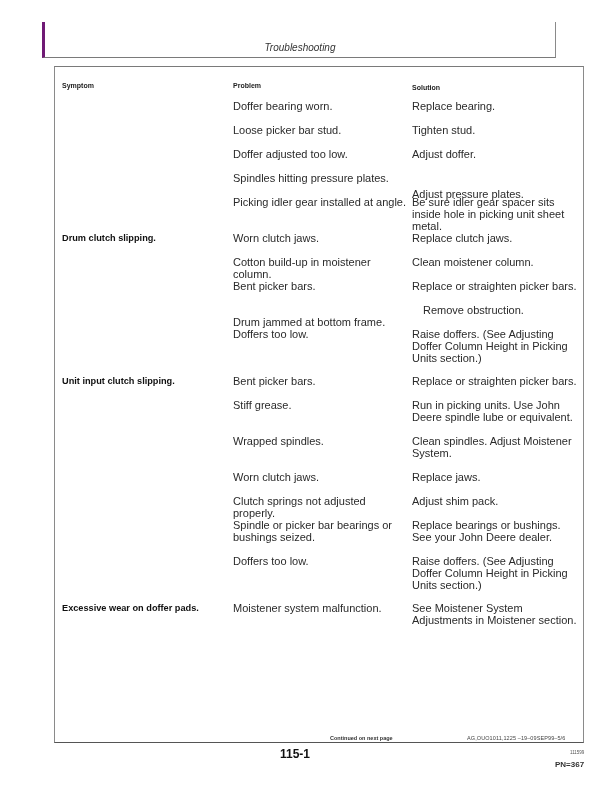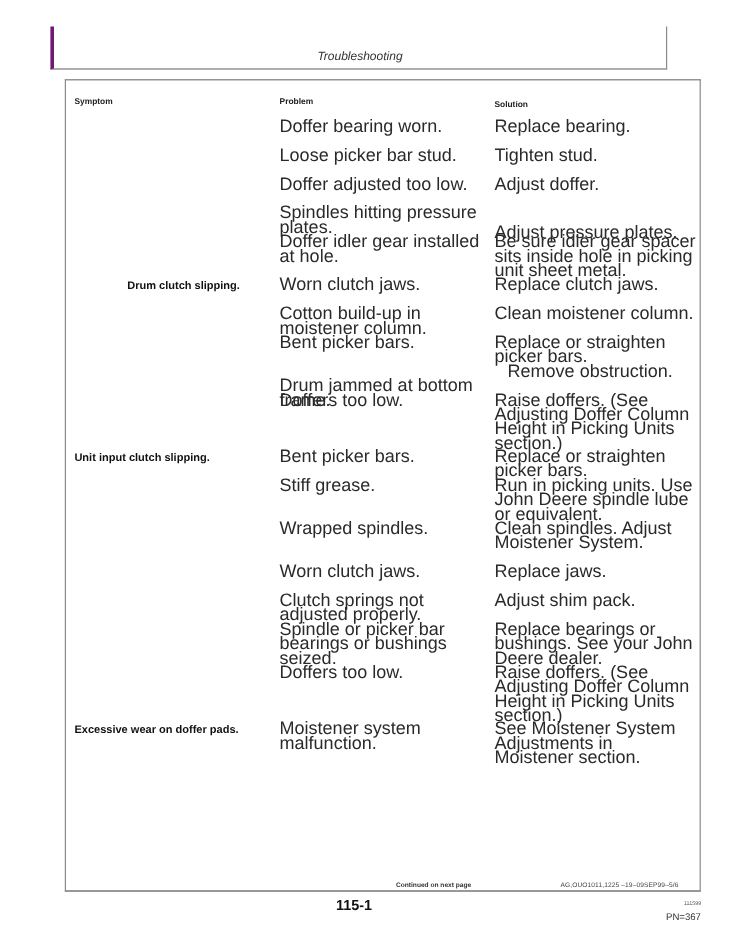--- a/index.html
+++ b/index.html
@@ -7,30 +7,30 @@
          font-family: "Liberation Sans", sans-serif; color: #1a1a1a; }
   .hdr-box { position: absolute; left: 42px; top: 22px; width: 514px; height: 36px;
              border-left: 3px solid #701a75; border-right: 1px solid #8a8a8a;
              border-bottom: 1px solid #7a7a7a; box-sizing: border-box; }
   .hdr-title { position: absolute; left: 0; right: 0; top: 20px; text-align: center;
                font-style: italic; font-size: 10px; color: #333; }
   .tbl-box { position: absolute; left: 54px; top: 66px; width: 530px; height: 677px;
              border-left: 1px solid #8a8a8a; border-right: 1px solid #8a8a8a;
              border-top: 1px solid #7a7a7a; border-bottom: 1.5px solid #555;
              box-sizing: border-box; }
-  .cell { position: absolute; font-size: 15px; line-height: 12px; color: #2a2a2a; }
+  .cell { position: absolute; font-size: 11px; line-height: 12px; color: #2a2a2a; }
   .col-h { font-weight: bold; font-size: 7px; color: #222; }
   .sym { left: 62px; width: 165px; font-weight: bold; font-size: 9.2px; color: #111; }
   .prob { left: 233px; width: 175px; }
   .sol { left: 412px; width: 168px; }
   .cont { position: absolute; left: 330px; top: 735px; font-size: 5.5px; font-weight: bold; color: #333; }
   .ref { position: absolute; left: 467px; top: 735px; font-size: 5.5px; color: #444; letter-spacing: 0.1px; }
   .pgno { position: absolute; left: 280px; top: 747px; font-size: 12px; font-weight: bold; color: #111; }
   .date { position: absolute; left: 570px; top: 750px; font-size: 4.5px; color: #555; }
-  .pn { position: absolute; left: 555px; top: 760px; font-size: 8px; color: #333; }
+  .pn { position: absolute; left: 555px; top: 760px; font-size: 8px; color: #333; font-weight: bold; }
 </style>
 </head>
 <body>
 
 <div class="hdr-box">
   <div class="hdr-title">Troubleshooting</div>
 </div>
 
 <div class="tbl-box"></div>
 
@@ -43,24 +43,24 @@
 
 <div class="cell prob" style="top:124px;">Loose picker bar stud.</div>
 <div class="cell sol" style="top:124px;">Tighten stud.</div>
 
 <div class="cell prob" style="top:148px;">Doffer adjusted too low.</div>
 <div class="cell sol" style="top:148px;">Adjust doffer.</div>
 
 <div class="cell prob" style="top:172px;">Spindles hitting pressure plates.</div>
 <div class="cell sol" style="top:172px;margin-top:16px;">Adjust pressure plates.</div>
 
-<div class="cell prob" style="top:196px;">Doffer idler gear installed at hole.</div>
+<div class="cell prob" style="top:196px;">Picking idler gear installed at angle.</div>
 <div class="cell sol" style="top:196px;">Be sure idler gear spacer sits inside hole in picking unit sheet metal.</div>
 
-<div class="cell sym" style="top:232px;margin-left:44px;">Drum clutch slipping.</div>
+<div class="cell sym" style="top:232px;">Drum clutch slipping.</div>
 <div class="cell prob" style="top:232px;">Worn clutch jaws.</div>
 <div class="cell sol" style="top:232px;">Replace clutch jaws.</div>
 
 <div class="cell prob" style="top:256px;">Cotton build-up in moistener column.</div>
 <div class="cell sol" style="top:256px;">Clean moistener column.</div>
 
 <div class="cell prob" style="top:280px;">Bent picker bars.</div>
 <div class="cell sol" style="top:280px;">Replace or straighten picker bars.</div>
 
 <div class="cell prob" style="top:304px;margin-top:12px;">Drum jammed at bottom frame.</div>

